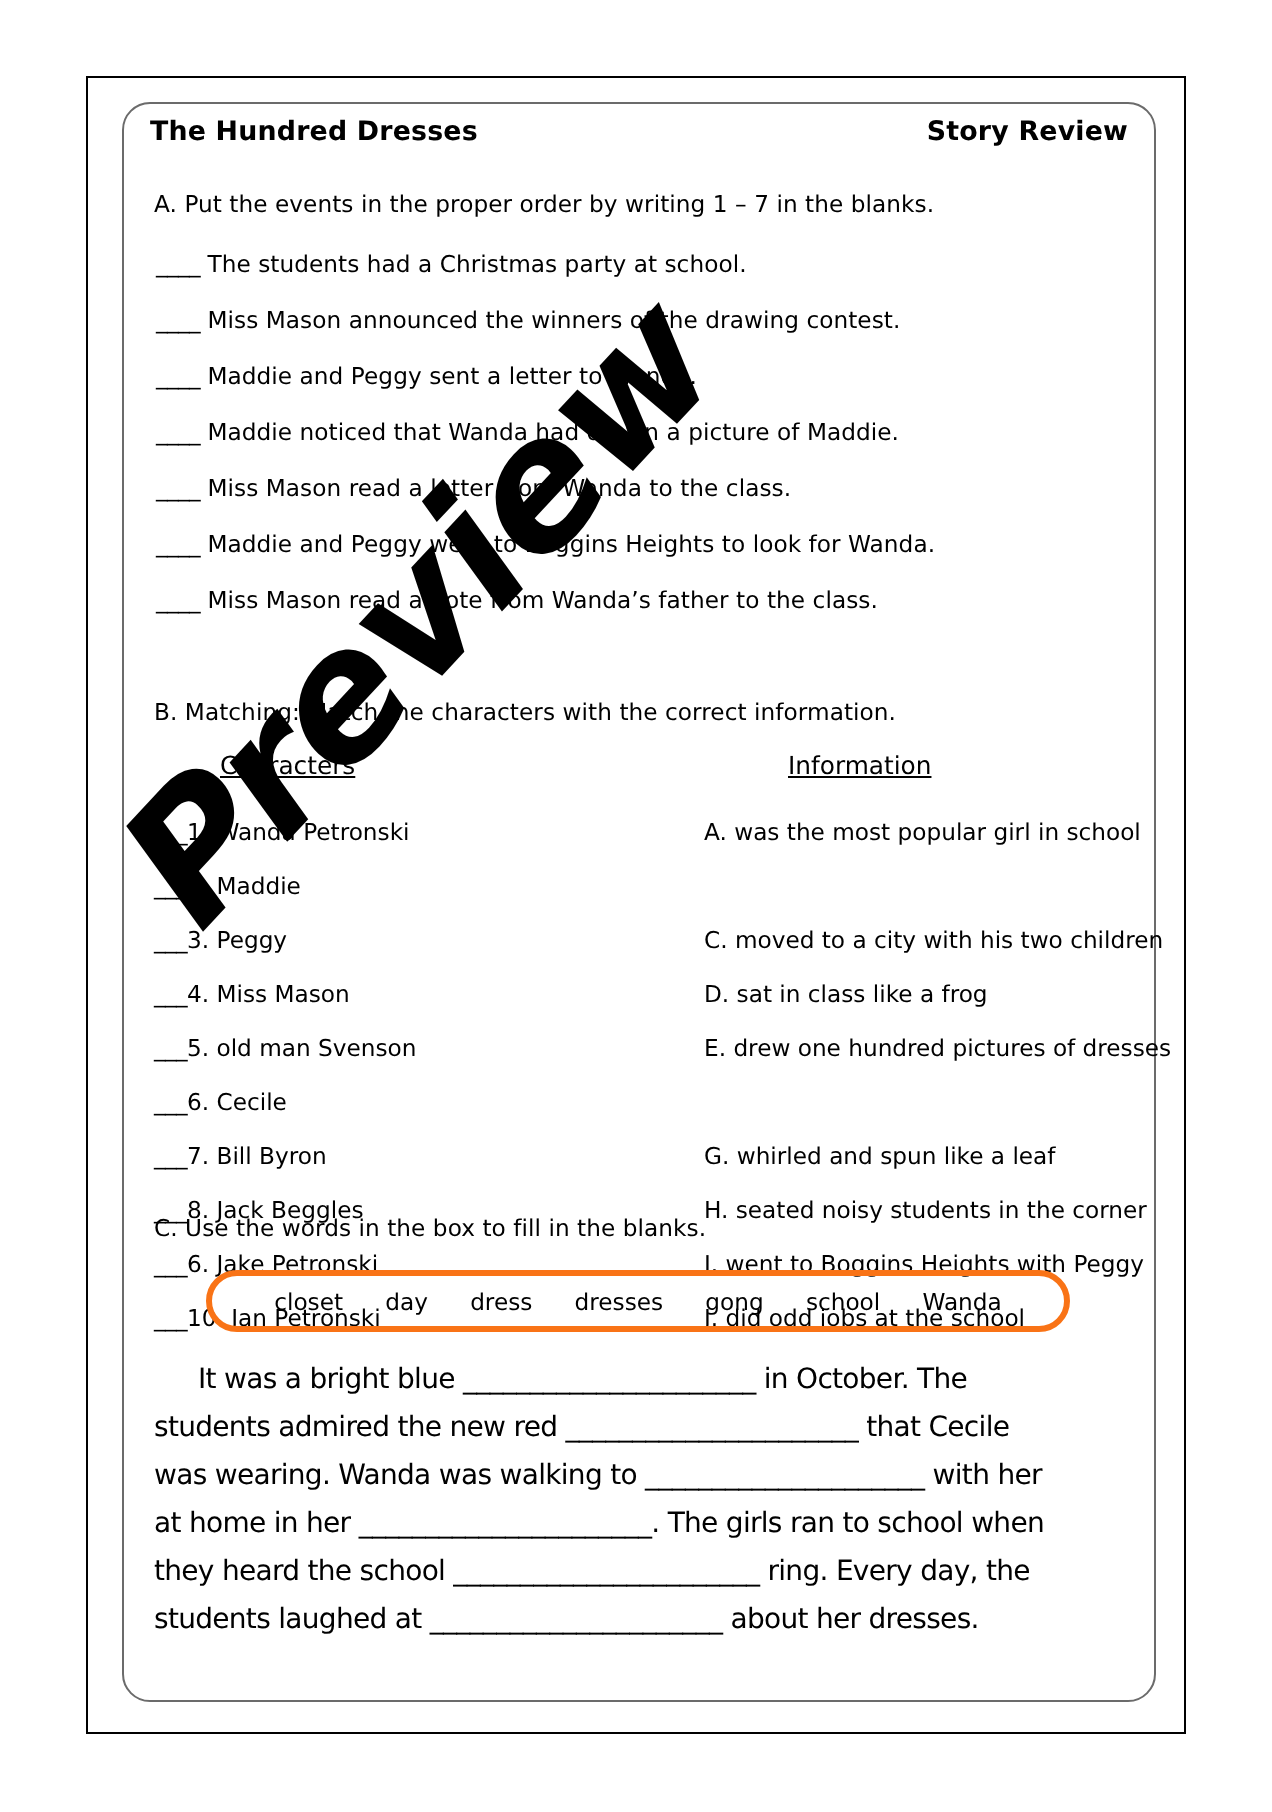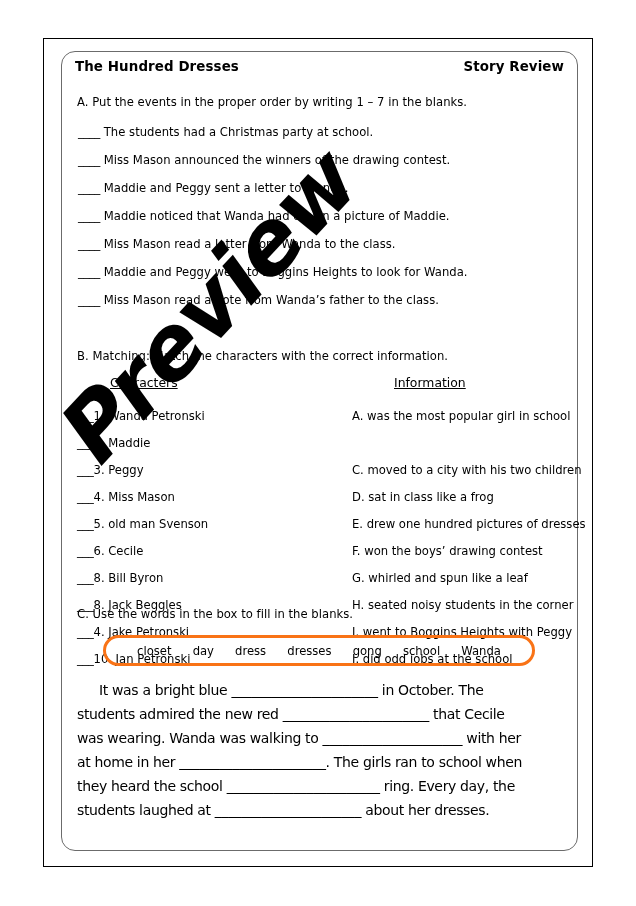--- a/index.html
+++ b/index.html
@@ -218,37 +218,36 @@
   <div class="char-item" style="top:439px;">
     <span class="blank-u">___</span><span>4. Miss Mason</span>
   </div>
   <div class="char-item" style="top:466px;text-align:center;">
     <span class="blank-u">___</span><span>5. old man Svenson</span>
   </div>
   <div class="char-item" style="top:493px;">
     <span class="blank-u">___</span><span>6. Cecile</span>
   </div>
   <div class="char-item" style="top:520px;">
-    <span class="blank-u">___</span><span>8. Bill Byron</span>
+    <span class="blank-u">___</span><span>7. Bill Byron</span>
   </div>
   <div class="char-item" style="top:547px;">
     <span class="blank-u">___</span><span>8. Jack Beggles</span>
   </div>
   <div class="char-item" style="top:574px;">
-    <span class="blank-u">___</span><span>4. Jake Petronski</span>
+    <span class="blank-u">___</span><span>6. Jake Petronski</span>
   </div>
   <div class="char-item" style="top:601px;">
     <span class="blank-u">___</span><span>10. Jan Petronski</span>
   </div>
 
   <div class="info-item" style="top:358px;">A. was the most popular girl in school</div>
   <div class="info-item" style="top:412px;">C. moved to a city with his two children</div>
   <div class="info-item" style="top:439px;">D. sat in class like a frog</div>
   <div class="info-item" style="top:466px;">E. drew one hundred pictures of dresses</div>
-  <div class="info-item" style="top:493px;">F. won the boys’ drawing contest</div>
   <div class="info-item" style="top:520px;">G. whirled and spun like a leaf</div>
   <div class="info-item" style="top:547px;">H. seated noisy students in the corner</div>
   <div class="info-item" style="top:574px;">I. went to Boggins Heights with Peggy</div>
   <div class="info-item" style="top:601px;">J. did odd jobs at the school</div>
 
   <div class="line sec-head" style="top:556px;">C. Use the words in the box to fill in the blanks.</div>
 
   <div id="word-bank">
     <span class="word">closet</span>
     <span class="word">day</span>

